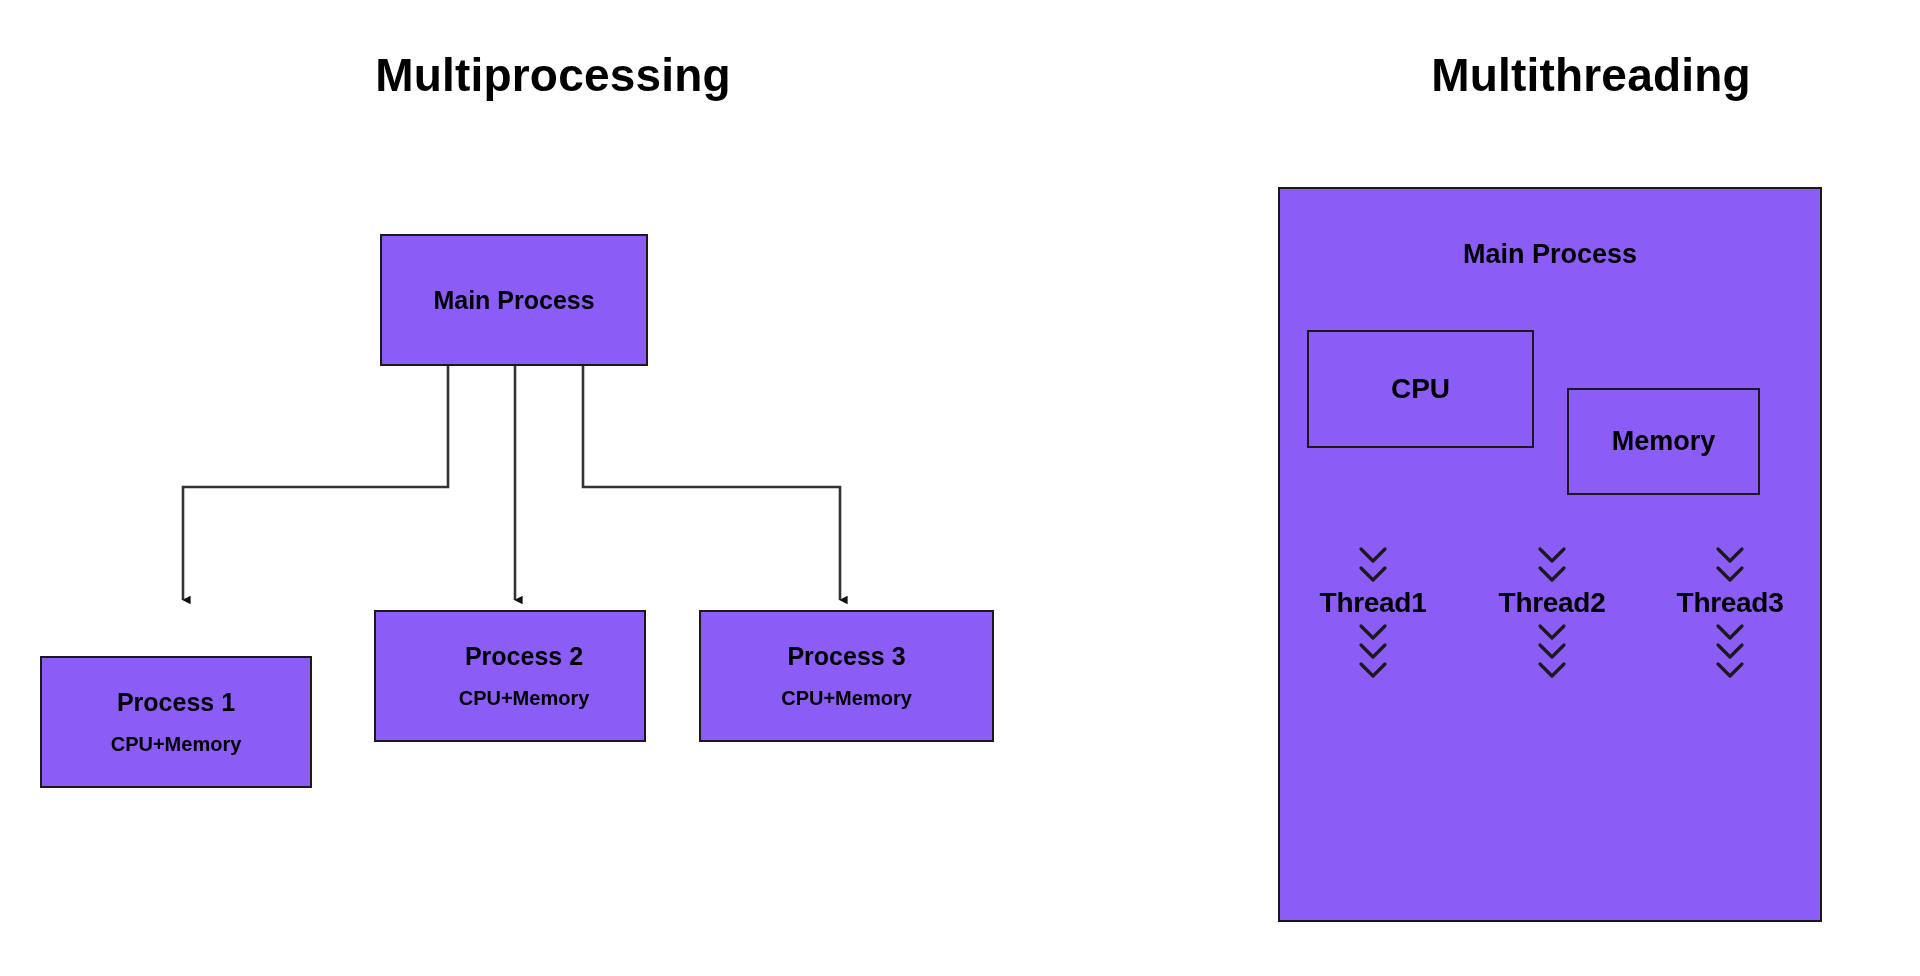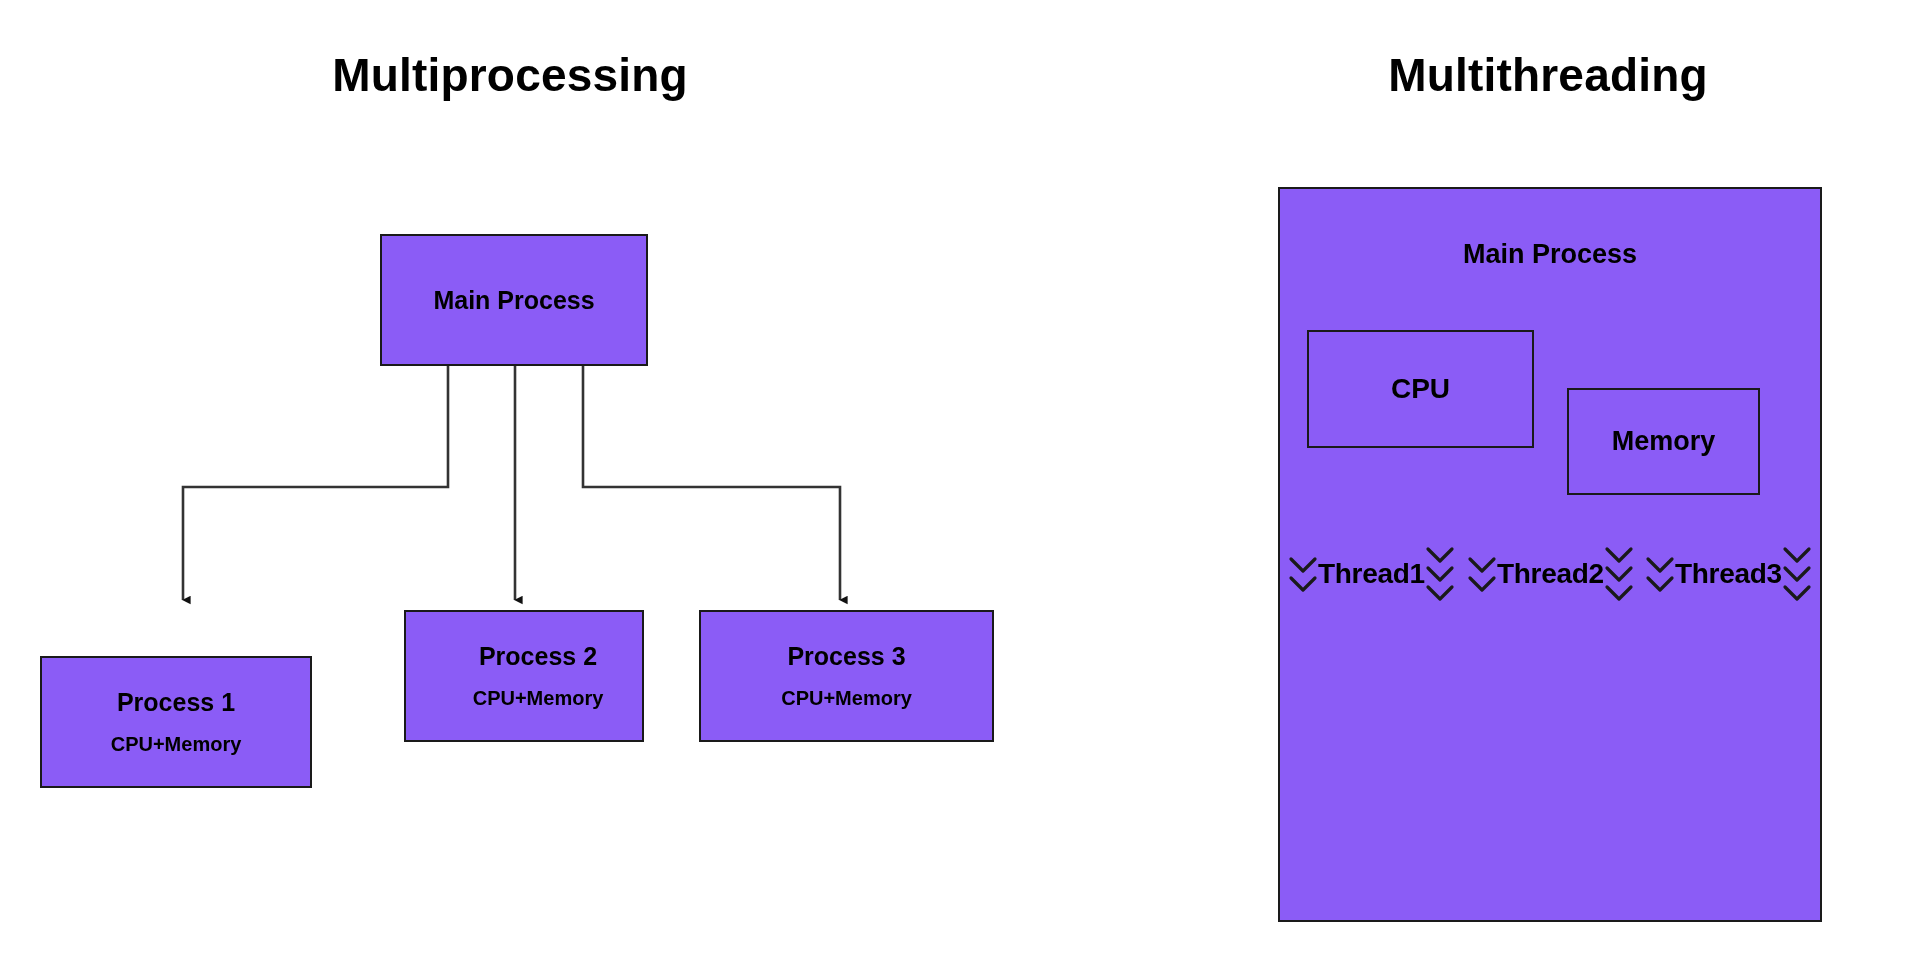--- a/index.html
+++ b/index.html
@@ -22,20 +22,21 @@
 
   
   .panel-title {
     position: absolute;
     font-weight: bold;
     font-size: 46px;
     letter-spacing: 0.2px;
     color: #000000;
     white-space: nowrap;
     text-align: center;
+    margin-left: 43px;
   }
   #title-multiprocessing {
     left: 0px;
     top: 48px;
     width: 1020px;
   }
   #title-multithreading {
     left: 1272px;
     top: 48px;
     width: 552px;
@@ -68,21 +69,21 @@
   }
   #main-process-box .box-label { font-size: 25px; }
 
   .process-box {
     top: 610px;
     height: 132px;
     justify-content: space-evenly;
     padding: 14px 0;
   }
   #process-box-1 { left: 40px;  width: 272px; margin-top: 46px; }
-  #process-box-2 { left: 404px; width: 240px; padding-left: 28px; }
+  #process-box-2 { left: 374px; width: 272px; padding-left: 28px; }
   #process-box-3 { left: 699px; width: 295px; }
   .process-title { font-size: 25px; }
   .process-sub   { font-size: 20px; }
 
   
   #connectors {
     position: absolute;
     left: 0;
     top: 0;
     width: 1020px;
@@ -120,20 +121,21 @@
     width: 193px;
     height: 107px;
   }
   #memory-box .box-label { font-size: 27px; }
 
   .thread-column {
     position: absolute;
     top: 546px;
     width: 170px;
     display: flex;
+    flex-direction: column;
     align-items: center;
   }
   #thread-column-1 { left: 1288px; }
   #thread-column-2 { left: 1467px; }
   #thread-column-3 { left: 1645px; }
 
   .chevron-stack {
     display: flex;
     flex-direction: column;
     align-items: center;

